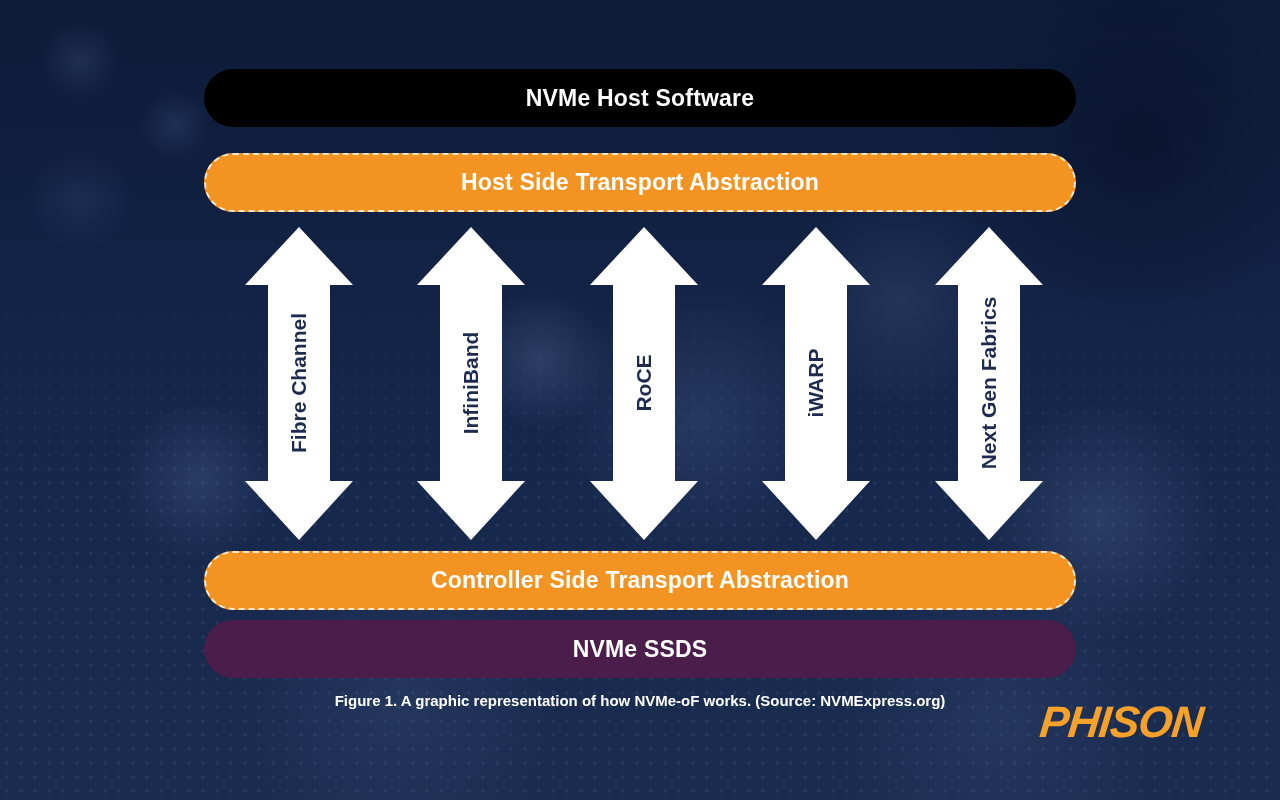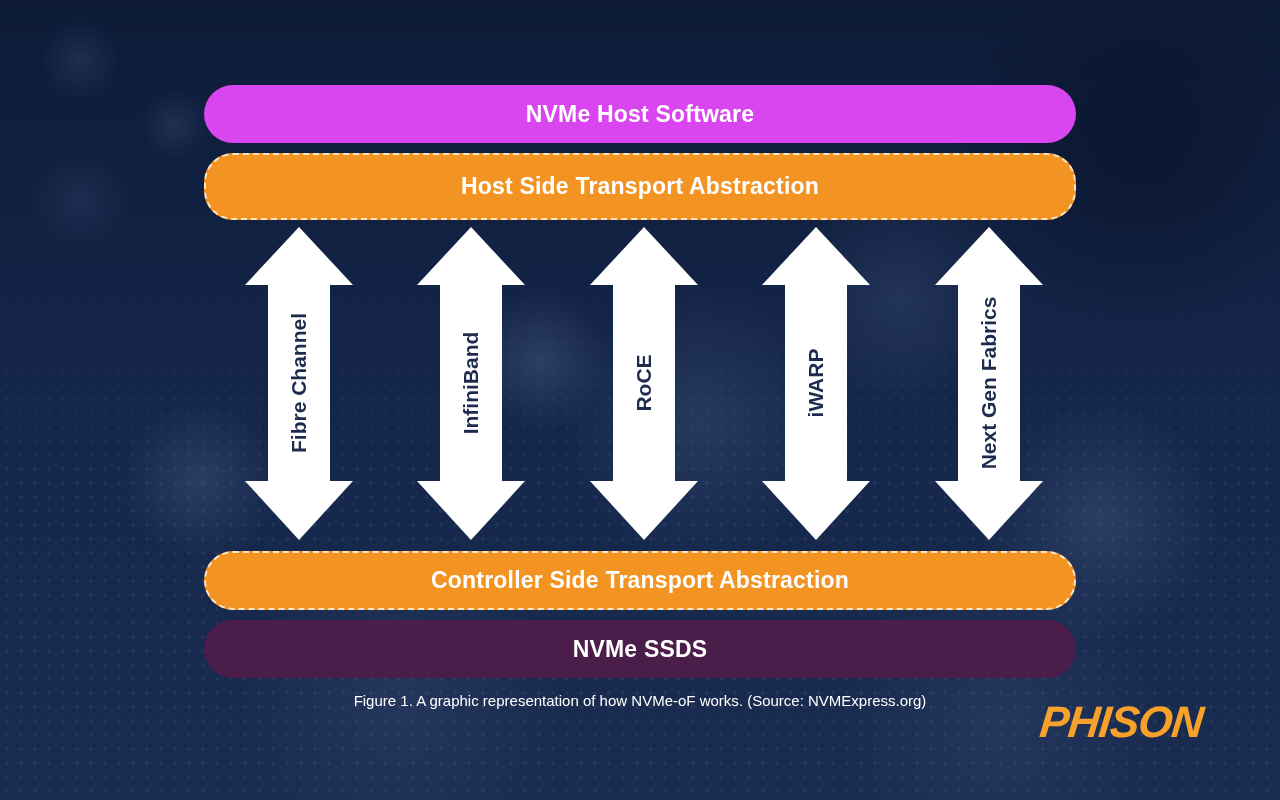--- a/index.html
+++ b/index.html
@@ -48,32 +48,32 @@
       display: flex;
       align-items: center;
       justify-content: center;
       color: #ffffff;
       font-weight: bold;
       font-size: 23px;
       letter-spacing: 0.2px;
       box-sizing: border-box;
     }
     .bar-blue {
-      top: 85px;
+      top: 69px;
       height: 58px;
-      background: #d946ef;
+      background: #000000;
       align-items: center;
     }
     .bar-orange {
       background: #f39322;
       border: 2px dashed #fbe6c8;
     }
     .bar-host-transport {
       top: 153px;
-      height: 67px;
+      height: 59px;
     }
     .bar-ctrl-transport {
       top: 551px;
       height: 59px;
     }
     .bar-purple {
       top: 620px;
       height: 58px;
       background: #4a1d4a;
     }
@@ -98,21 +98,21 @@
       font-weight: bold;
       font-size: 21px;
     }
     .caption {
       position: absolute;
       left: 0;
       width: 1280px;
       top: 692px;
       text-align: center;
       color: #ffffff;
-      font-weight: normal;
+      font-weight: bold;
       font-size: 15px;
     }
     .logo {
       position: absolute;
       left: 1040px;
       top: 700px;
       color: #f7a12b;
       font-weight: bold;
       font-style: italic;
       font-size: 44px;

